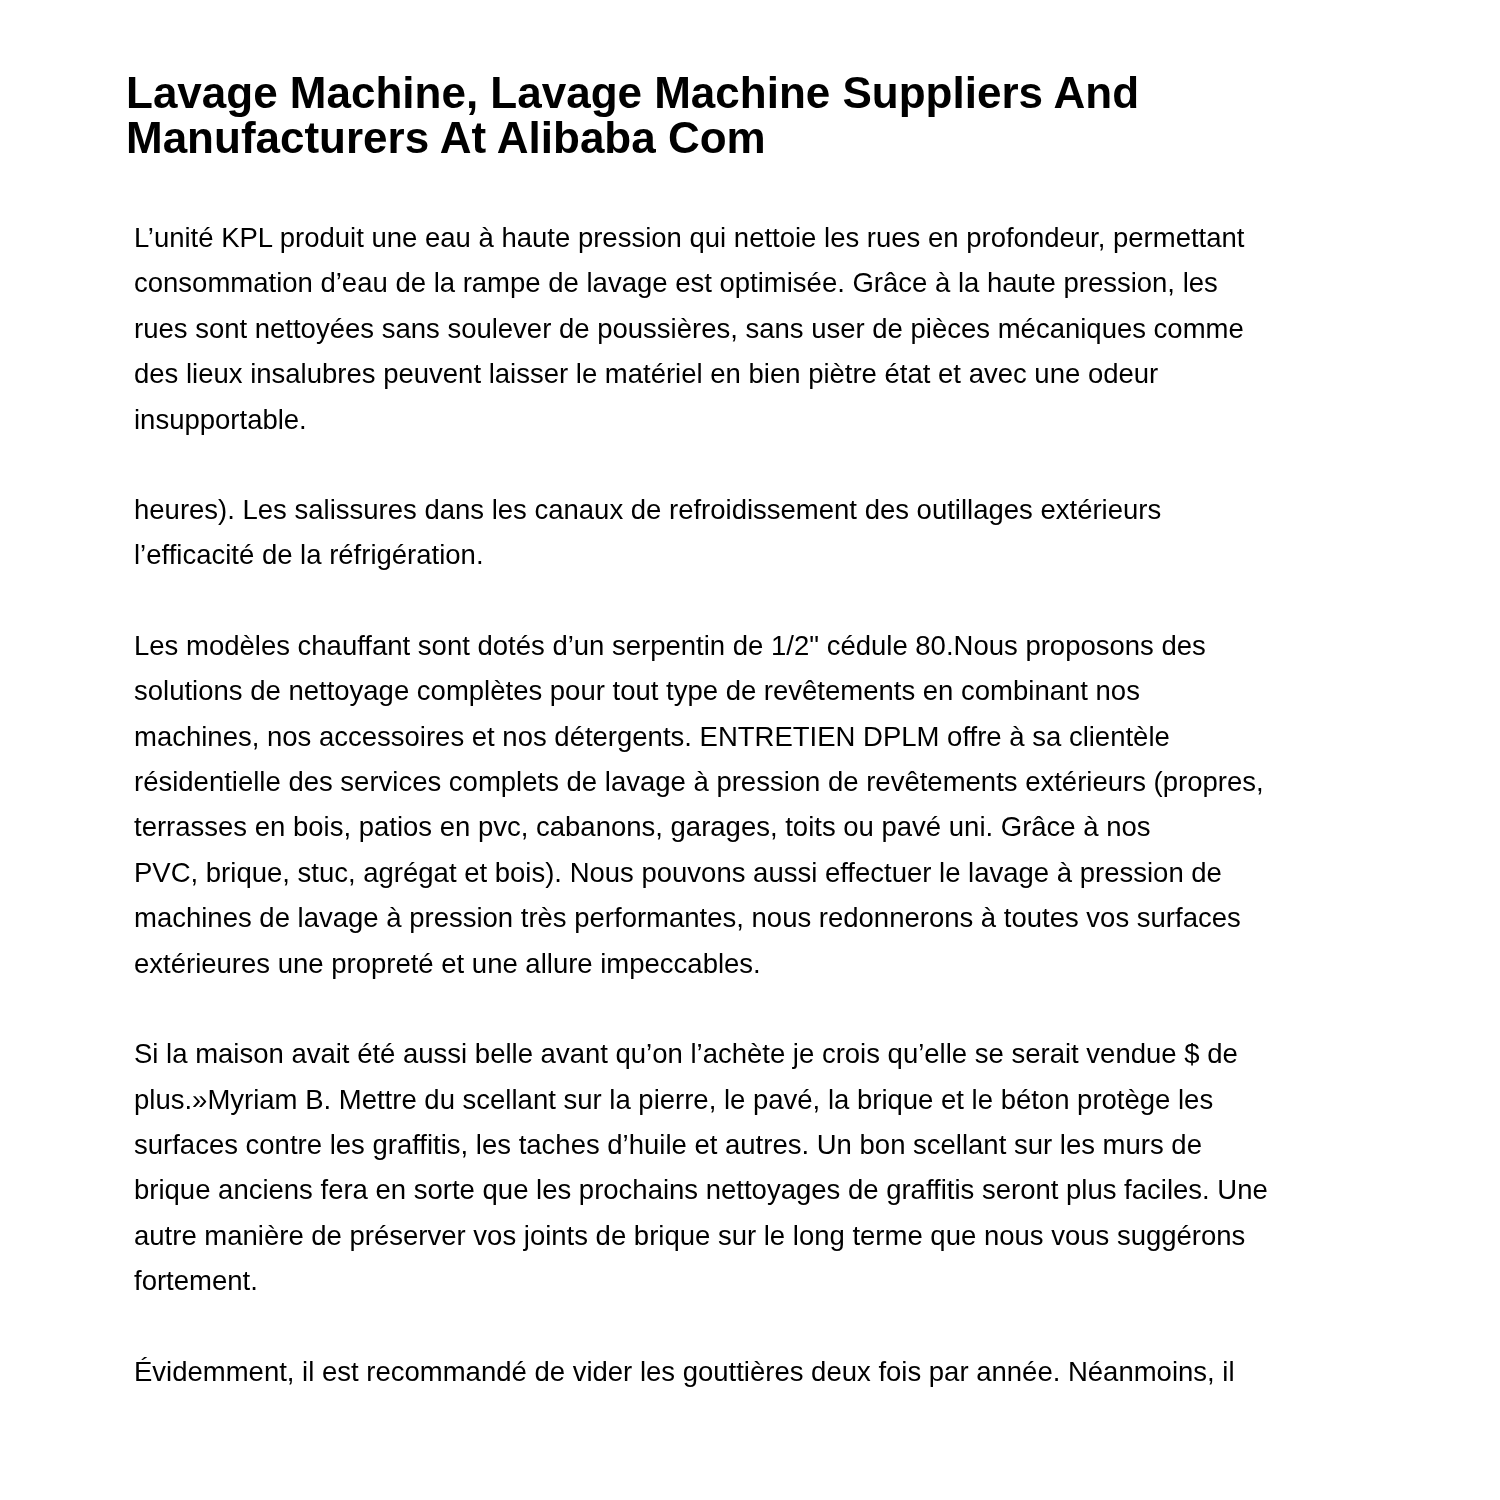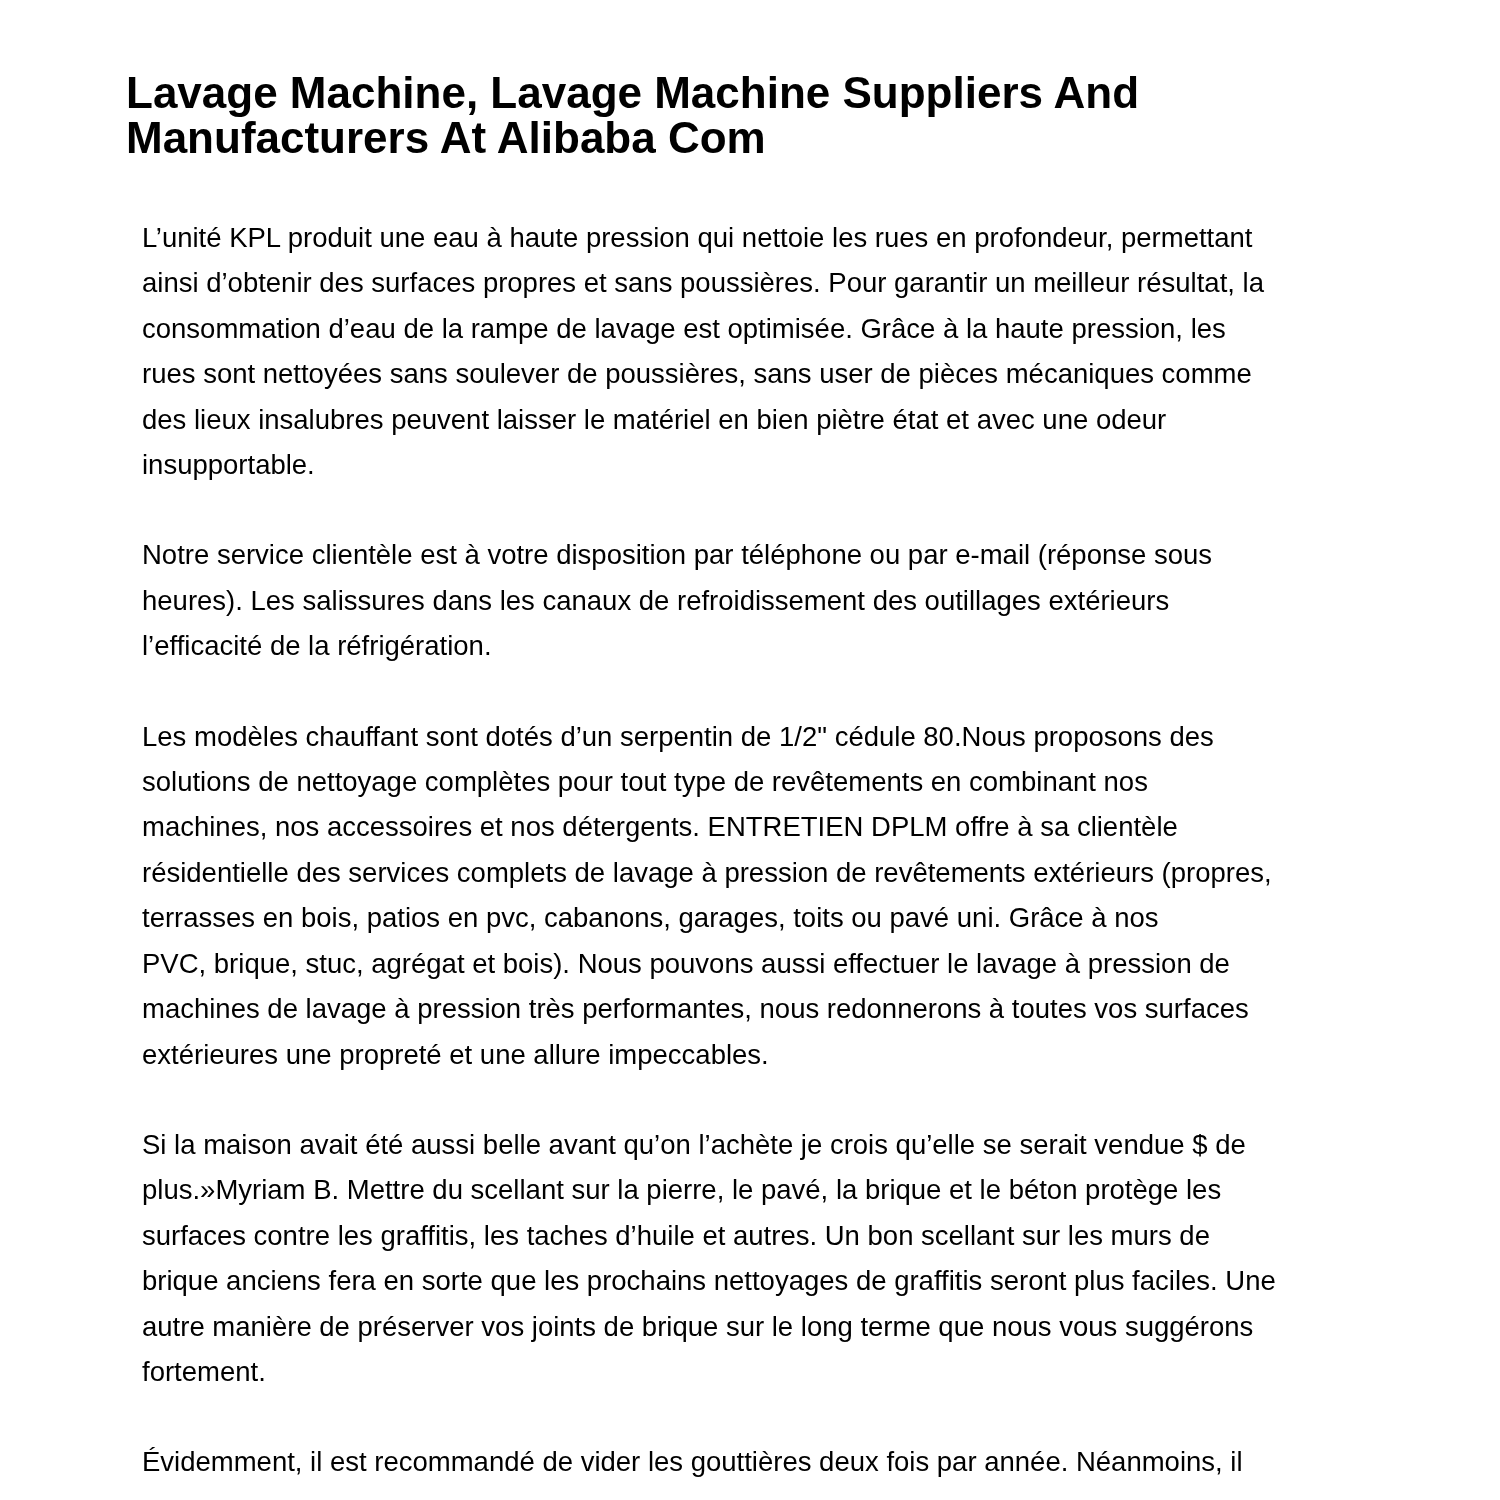--- a/index.html
+++ b/index.html
@@ -26,50 +26,48 @@
       font-weight: bold;
       font-size: 44px;
       line-height: 45px;
       letter-spacing: 0px;
     }
     .title .line { display: block; white-space: nowrap; }
     .body {
       margin-top: 55px;
     }
     .para {
-      margin: 0 0 45px 16px;
+      margin: 0 0 45px 8px;
       font-size: 27.5px;
       line-height: 45.4px;
     }
     .para .line {
       display: block;
       white-space: nowrap;
     }
   </style>
 </head>
 <body>
 
 <div class="page">
   <h1 class="title">
     <span class="line">Lavage Machine, Lavage Machine Suppliers And</span>
     <span class="line">Manufacturers At Alibaba Com</span>
   </h1>
 
   <div class="body">
     <p class="para">
       <span class="line">L’unité KPL produit une eau à haute pression qui nettoie les rues en profondeur, permettant</span>
-      <span class="line">ainsi d’obtenir des surfaces propres et sans poussières. Pour garantir un meilleur résultat, la</span>
       <span class="line">consommation d’eau de la rampe de lavage est optimisée. Grâce à la haute pression, les</span>
       <span class="line">rues sont nettoyées sans soulever de poussières, sans user de pièces mécaniques comme</span>
       <span class="line">des lieux insalubres peuvent laisser le matériel en bien piètre état et avec une odeur</span>
       <span class="line">insupportable.</span>
     </p>
 
     <p class="para">
-      <span class="line">Notre service clientèle est à votre disposition par téléphone ou par e-mail (réponse sous</span>
       <span class="line">heures). Les salissures dans les canaux de refroidissement des outillages extérieurs</span>
       <span class="line">l’efficacité de la réfrigération.</span>
     </p>
 
     <p class="para">
       <span class="line">Les modèles chauffant sont dotés d’un serpentin de 1/2" cédule 80.Nous proposons des</span>
       <span class="line">solutions de nettoyage complètes pour tout type de revêtements en combinant nos</span>
       <span class="line">machines, nos accessoires et nos détergents. ENTRETIEN DPLM offre à sa clientèle</span>
       <span class="line">résidentielle des services complets de lavage à pression de revêtements extérieurs (propres,</span>
       <span class="line">terrasses en bois, patios en pvc, cabanons, garages, toits ou pavé uni. Grâce à nos</span>

